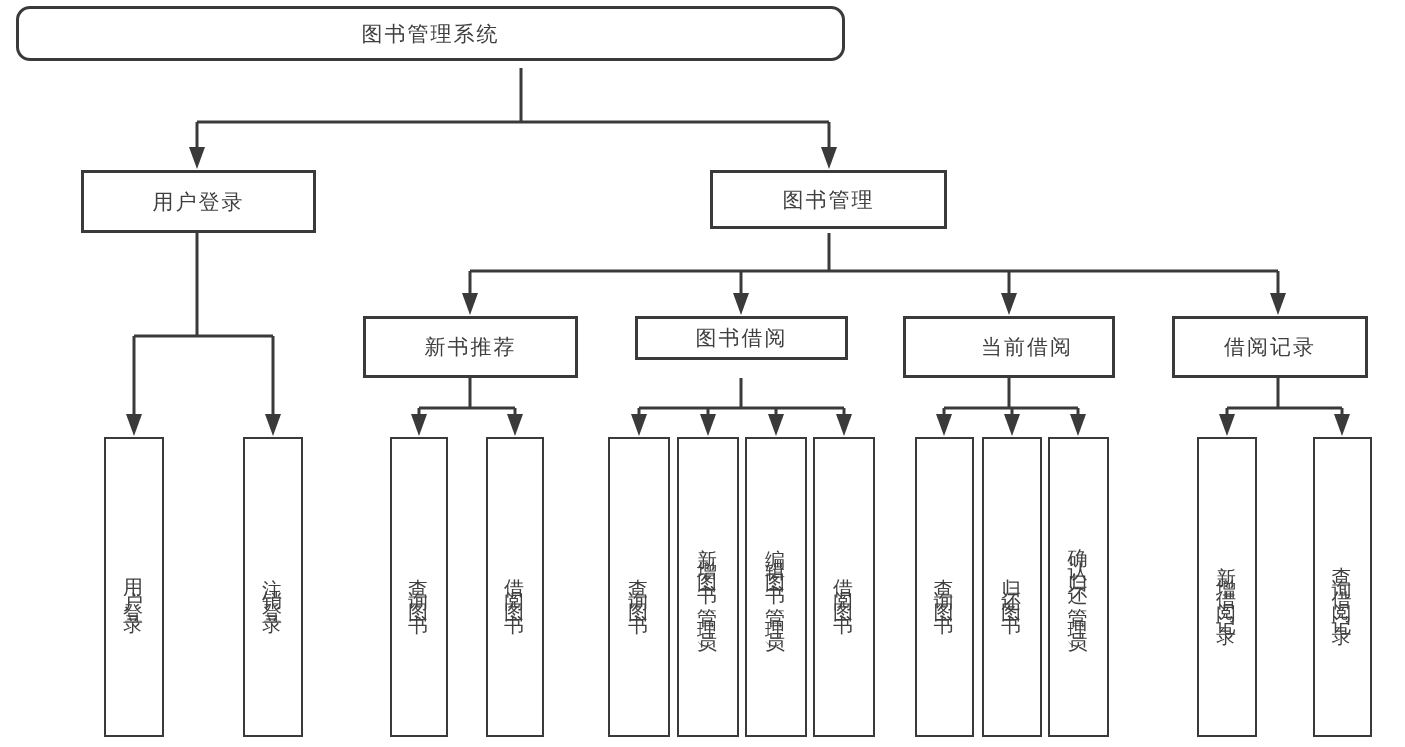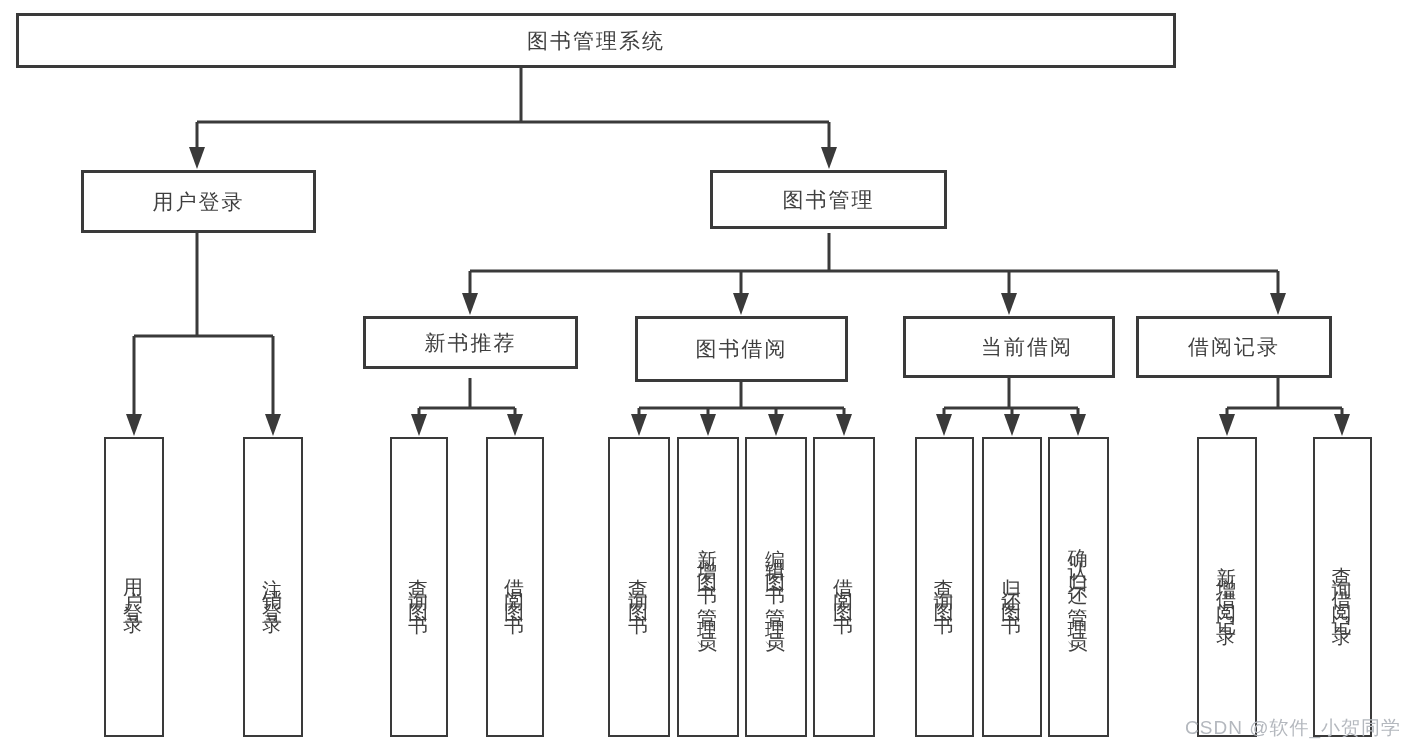--- a/index.html
+++ b/index.html
@@ -85,43 +85,42 @@
       <polygon points="768,414 784,414 776,436"></polygon>
       <polygon points="836,414 852,414 844,436"></polygon>
       <polygon points="936,414 952,414 944,436"></polygon>
       <polygon points="1004,414 1020,414 1012,436"></polygon>
       <polygon points="1070,414 1086,414 1078,436"></polygon>
       <polygon points="1219,414 1235,414 1227,436"></polygon>
       <polygon points="1334,414 1350,414 1342,436"></polygon>
     </g>
   </svg>
 
-  <div class="node" style="left:16px; top:13px; width:1160px; height:55px;">图书管理系统</div>
+  <div class="node" style="left:16px; top:6px; width:829px; height:55px;border-radius:14px;">图书管理系统</div>
 
   <div class="node" style="left:81px; top:170px; width:235px; height:63px;">用户登录</div>
   <div class="node" style="left:710px; top:170px; width:237px; height:59px;">图书管理</div>
 
-  <div class="node" style="left:363px; top:316px; width:215px; height:53px;">新书推荐</div>
-  <div class="node" style="left:635px; top:316px; width:213px; height:66px;">图书借阅</div>
+  <div class="node" style="left:363px; top:316px; width:215px; height:62px;">新书推荐</div>
+  <div class="node" style="left:635px; top:316px; width:213px; height:44px;">图书借阅</div>
   <div class="node" style="left:903px; top:316px; width:212px; height:62px;padding-left:36px;">当前借阅</div>
-  <div class="node" style="left:1136px; top:316px; width:196px; height:62px;">借阅记录</div>
+  <div class="node" style="left:1172px; top:316px; width:196px; height:62px;">借阅记录</div>
 
   <div class="node leaf" style="left:104px; top:437px; width:60px; height:300px;">用户登录</div>
   <div class="node leaf" style="left:243px; top:437px; width:60px; height:300px;">注销登录</div>
 
   <div class="node leaf" style="left:390px; top:437px; width:58px; height:300px;">查询图书</div>
   <div class="node leaf" style="left:486px; top:437px; width:58px; height:300px;">借阅图书</div>
 
   <div class="node leaf" style="left:608px; top:437px; width:62px; height:300px;">查询图书</div>
   <div class="node leaf" style="left:677px; top:437px; width:62px; height:300px;">新增图书（管理员）</div>
   <div class="node leaf" style="left:745px; top:437px; width:62px; height:300px;">编辑图书（管理员）</div>
   <div class="node leaf" style="left:813px; top:437px; width:62px; height:300px;">借阅图书</div>
 
   <div class="node leaf" style="left:915px; top:437px; width:59px; height:300px;">查询图书</div>
   <div class="node leaf" style="left:982px; top:437px; width:60px; height:300px;">归还图书</div>
   <div class="node leaf" style="left:1048px; top:437px; width:61px; height:300px;">确认归还（管理员）</div>
 
   <div class="node leaf" style="left:1197px; top:437px; width:60px; height:300px;">新增借阅记录</div>
   <div class="node leaf" style="left:1313px; top:437px; width:59px; height:300px;">查询借阅记录</div>
 
-  <div id="watermark">CSDN @软件_小贺同学</div>
 
 </div>
 
 </body></html>

